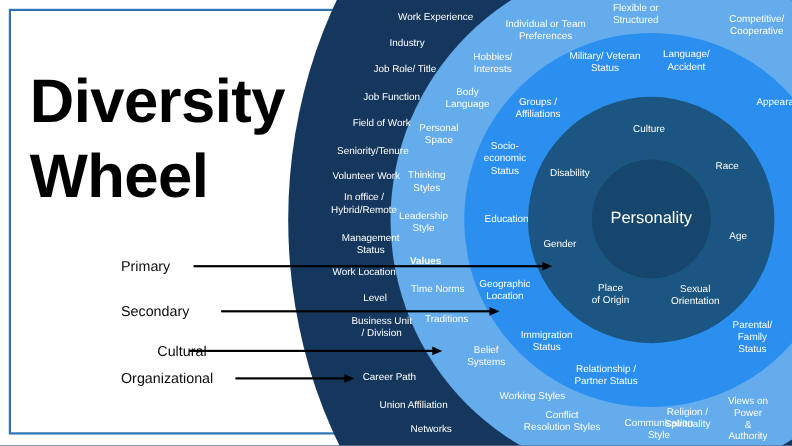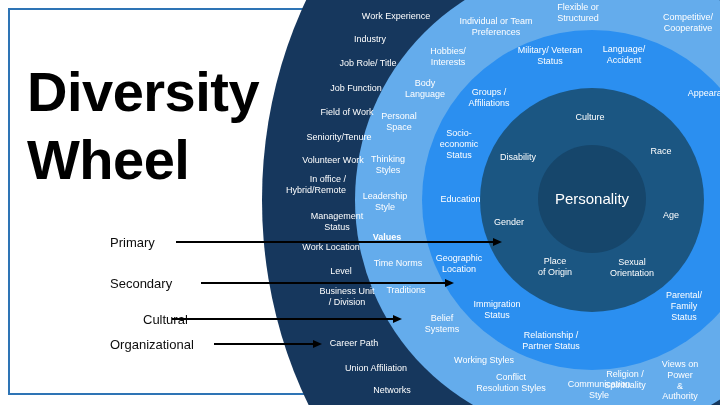--- a/index.html
+++ b/index.html
@@ -44,21 +44,21 @@
 
 <div id="wheel">
     <div class="ring" style="left: 262px; top: -200px; width: 660px; height: 800px; background: rgb(22, 55, 93);"></div>
     <div class="wheel-label" style="left: 396px; top: 16px;">Work Experience</div>
     <div class="wheel-label" style="left: 370px; top: 39px;">Industry</div>
     <div class="wheel-label" style="left: 368px; top: 63px;">Job Role/ Title</div>
     <div class="wheel-label" style="left: 356px; top: 88px;">Job Function</div>
     <div class="wheel-label" style="left: 347px; top: 112px;">Field of Work</div>
     <div class="wheel-label" style="left: 339px; top: 137px;">Seniority/Tenure</div>
     <div class="wheel-label" style="left: 333px; top: 160px;">Volunteer Work</div>
-    <div class="wheel-label" style="left: 316px; top: 185px; text-align: right;">In office /
+    <div class="wheel-label" style="left: 331px; top: 185px;">In office /
 Hybrid/Remote</div>
     <div class="wheel-label" style="left: 337px; top: 222px;">Management
 Status</div>
     <div class="wheel-label" style="left: 331px; top: 247px;">Work Location</div>
     <div class="wheel-label" style="left: 341px; top: 271px;">Level</div>
     <div class="wheel-label" style="left: 347px; top: 297px;">Business Unit
 / Division</div>
     <div class="wheel-label" style="left: 354px; top: 343px;">Career Path</div>
     <div class="wheel-label" style="left: 376px; top: 368px;">Union Affiliation</div>
     <div class="wheel-label" style="left: 392px; top: 390px;">Networks</div>

